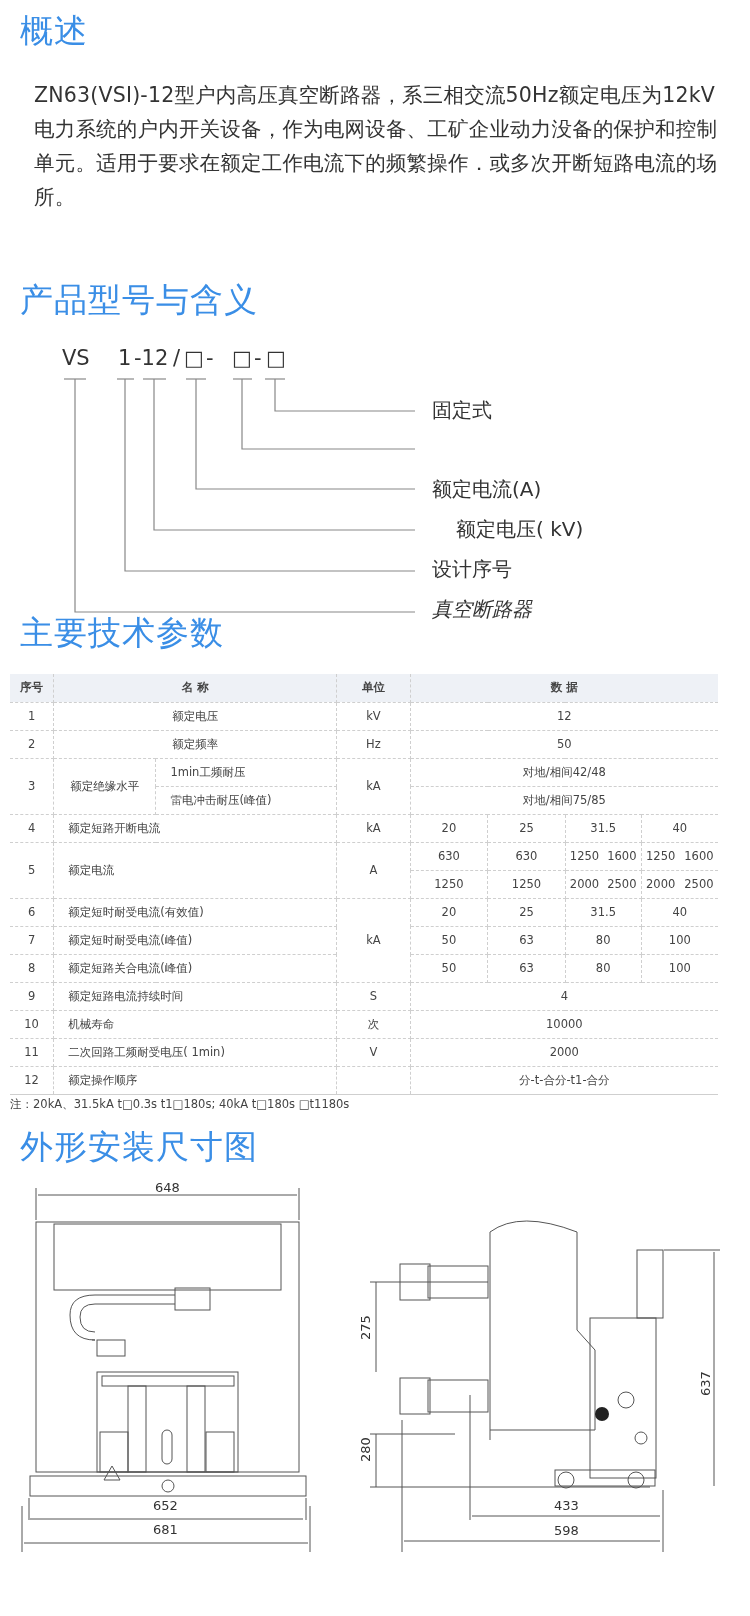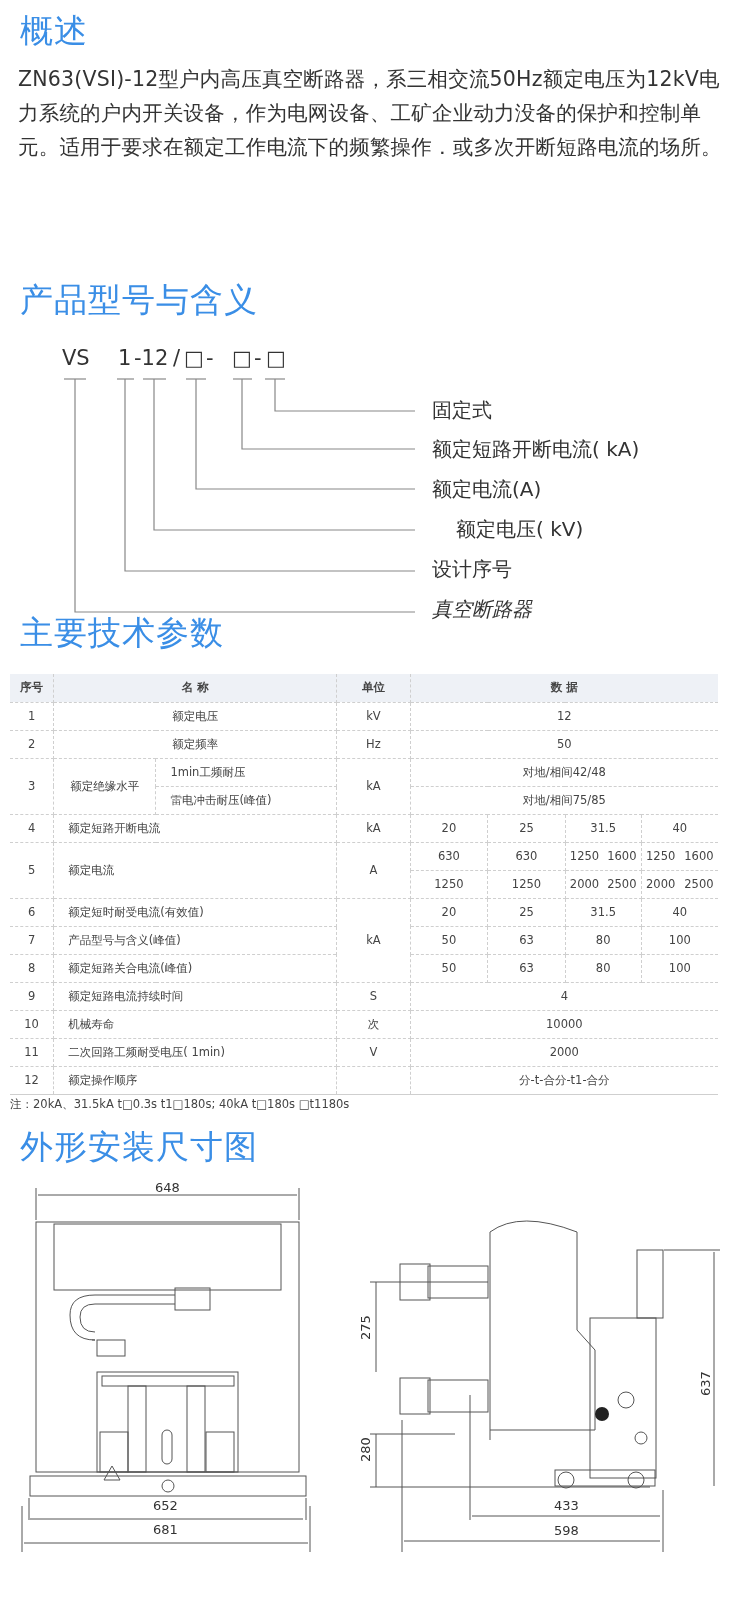--- a/index.html
+++ b/index.html
@@ -1,20 +1,20 @@
 <!DOCTYPE html>
 <html><head>
 <meta charset="utf-8">
 <style>
   * { box-sizing: border-box; margin: 0; padding: 0; }
   html, body { width: 750px; background: #ffffff; }
   body { font-family: "DejaVu Sans", "Liberation Sans", sans-serif; color: #333; position: relative; height: 1616px; overflow: hidden; }
   .h2 { position: absolute; left: 20px; color: #3a8ee6; font-size: 33px; font-weight: normal; letter-spacing: 1px; line-height: 1; }
   .para { position: absolute; left: 18px; width: 720px; font-size: 20.5px; line-height: 34px; color: #333; letter-spacing: 0.2px; }
-  .para p { margin: 0; }
+  .para p { margin: 16px; }
 
   
   .model { position: absolute; left: 0; top: 340px; width: 654px; height: 290px; }
   .code { position: absolute; top: 6px; font-size: 21px; color: #333; }
   .model svg { position: absolute; left: 0; top: 0; }
   .legend-label { position: absolute; left: 432px; font-size: 20px; color: #333; }
 
   
   table.spec { position: absolute; left: 10px; top: 674px; width: 708px; border-collapse: collapse; font-size: 11.5px; color: #444; }
   table.spec td, table.spec th { border: 1px dashed #cfcfcf; text-align: center; height: 28px; padding: 0; font-weight: normal; }
@@ -58,21 +58,20 @@
         <line x1="265" y1="39" x2="285" y2="39"></line>
       <polyline points="275,39 275,71 415,71"></polyline>
       <polyline points="242,39 242,109 415,109"></polyline>
       <polyline points="196,39 196,149 415,149"></polyline>
       <polyline points="154,39 154,190 415,190"></polyline>
       <polyline points="125,39 125,231 415,231"></polyline>
       <polyline points="75,39 75,272 415,272"></polyline>
     </g>
   </svg>
   <span class="legend-label" style="top:57px;">固定式</span>
-  <span class="legend-label" style="top:96px;">额定短路开断电流( kA)</span>
   <span class="legend-label" style="top:136px;">额定电流(A)</span>
   <span class="legend-label" style="top:176px;margin-left:24px;">额定电压( kV)</span>
   <span class="legend-label" style="top:216px;">设计序号</span>
   <span class="legend-label" style="top:256px;font-style:italic;">真空断路器</span>
 </div>
 
 <h2 class="h2" style="top:616px;">主要技术参数</h2>
 <table class="spec">
   <colgroup>
       <col style="width:44px">
@@ -162,21 +161,21 @@
     <td>6</td>
     <td colspan="2" class="l">额定短时耐受电流(有效值)</td>
     <td rowspan="3">kA</td>
     <td>20</td>
     <td>25</td>
     <td>31.5</td>
     <td>40</td>
   </tr>
   <tr>
     <td>7</td>
-    <td colspan="2" class="l">产品型号与含义(峰值)</td>
+    <td colspan="2" class="l">额定短时耐受电流(峰值)</td>
     <td>50</td>
     <td>63</td>
     <td>80</td>
     <td>100</td>
   </tr>
   <tr>
     <td>8</td>
     <td colspan="2" class="l">额定短路关合电流(峰值)</td>
     <td>50</td>
     <td>63</td>

